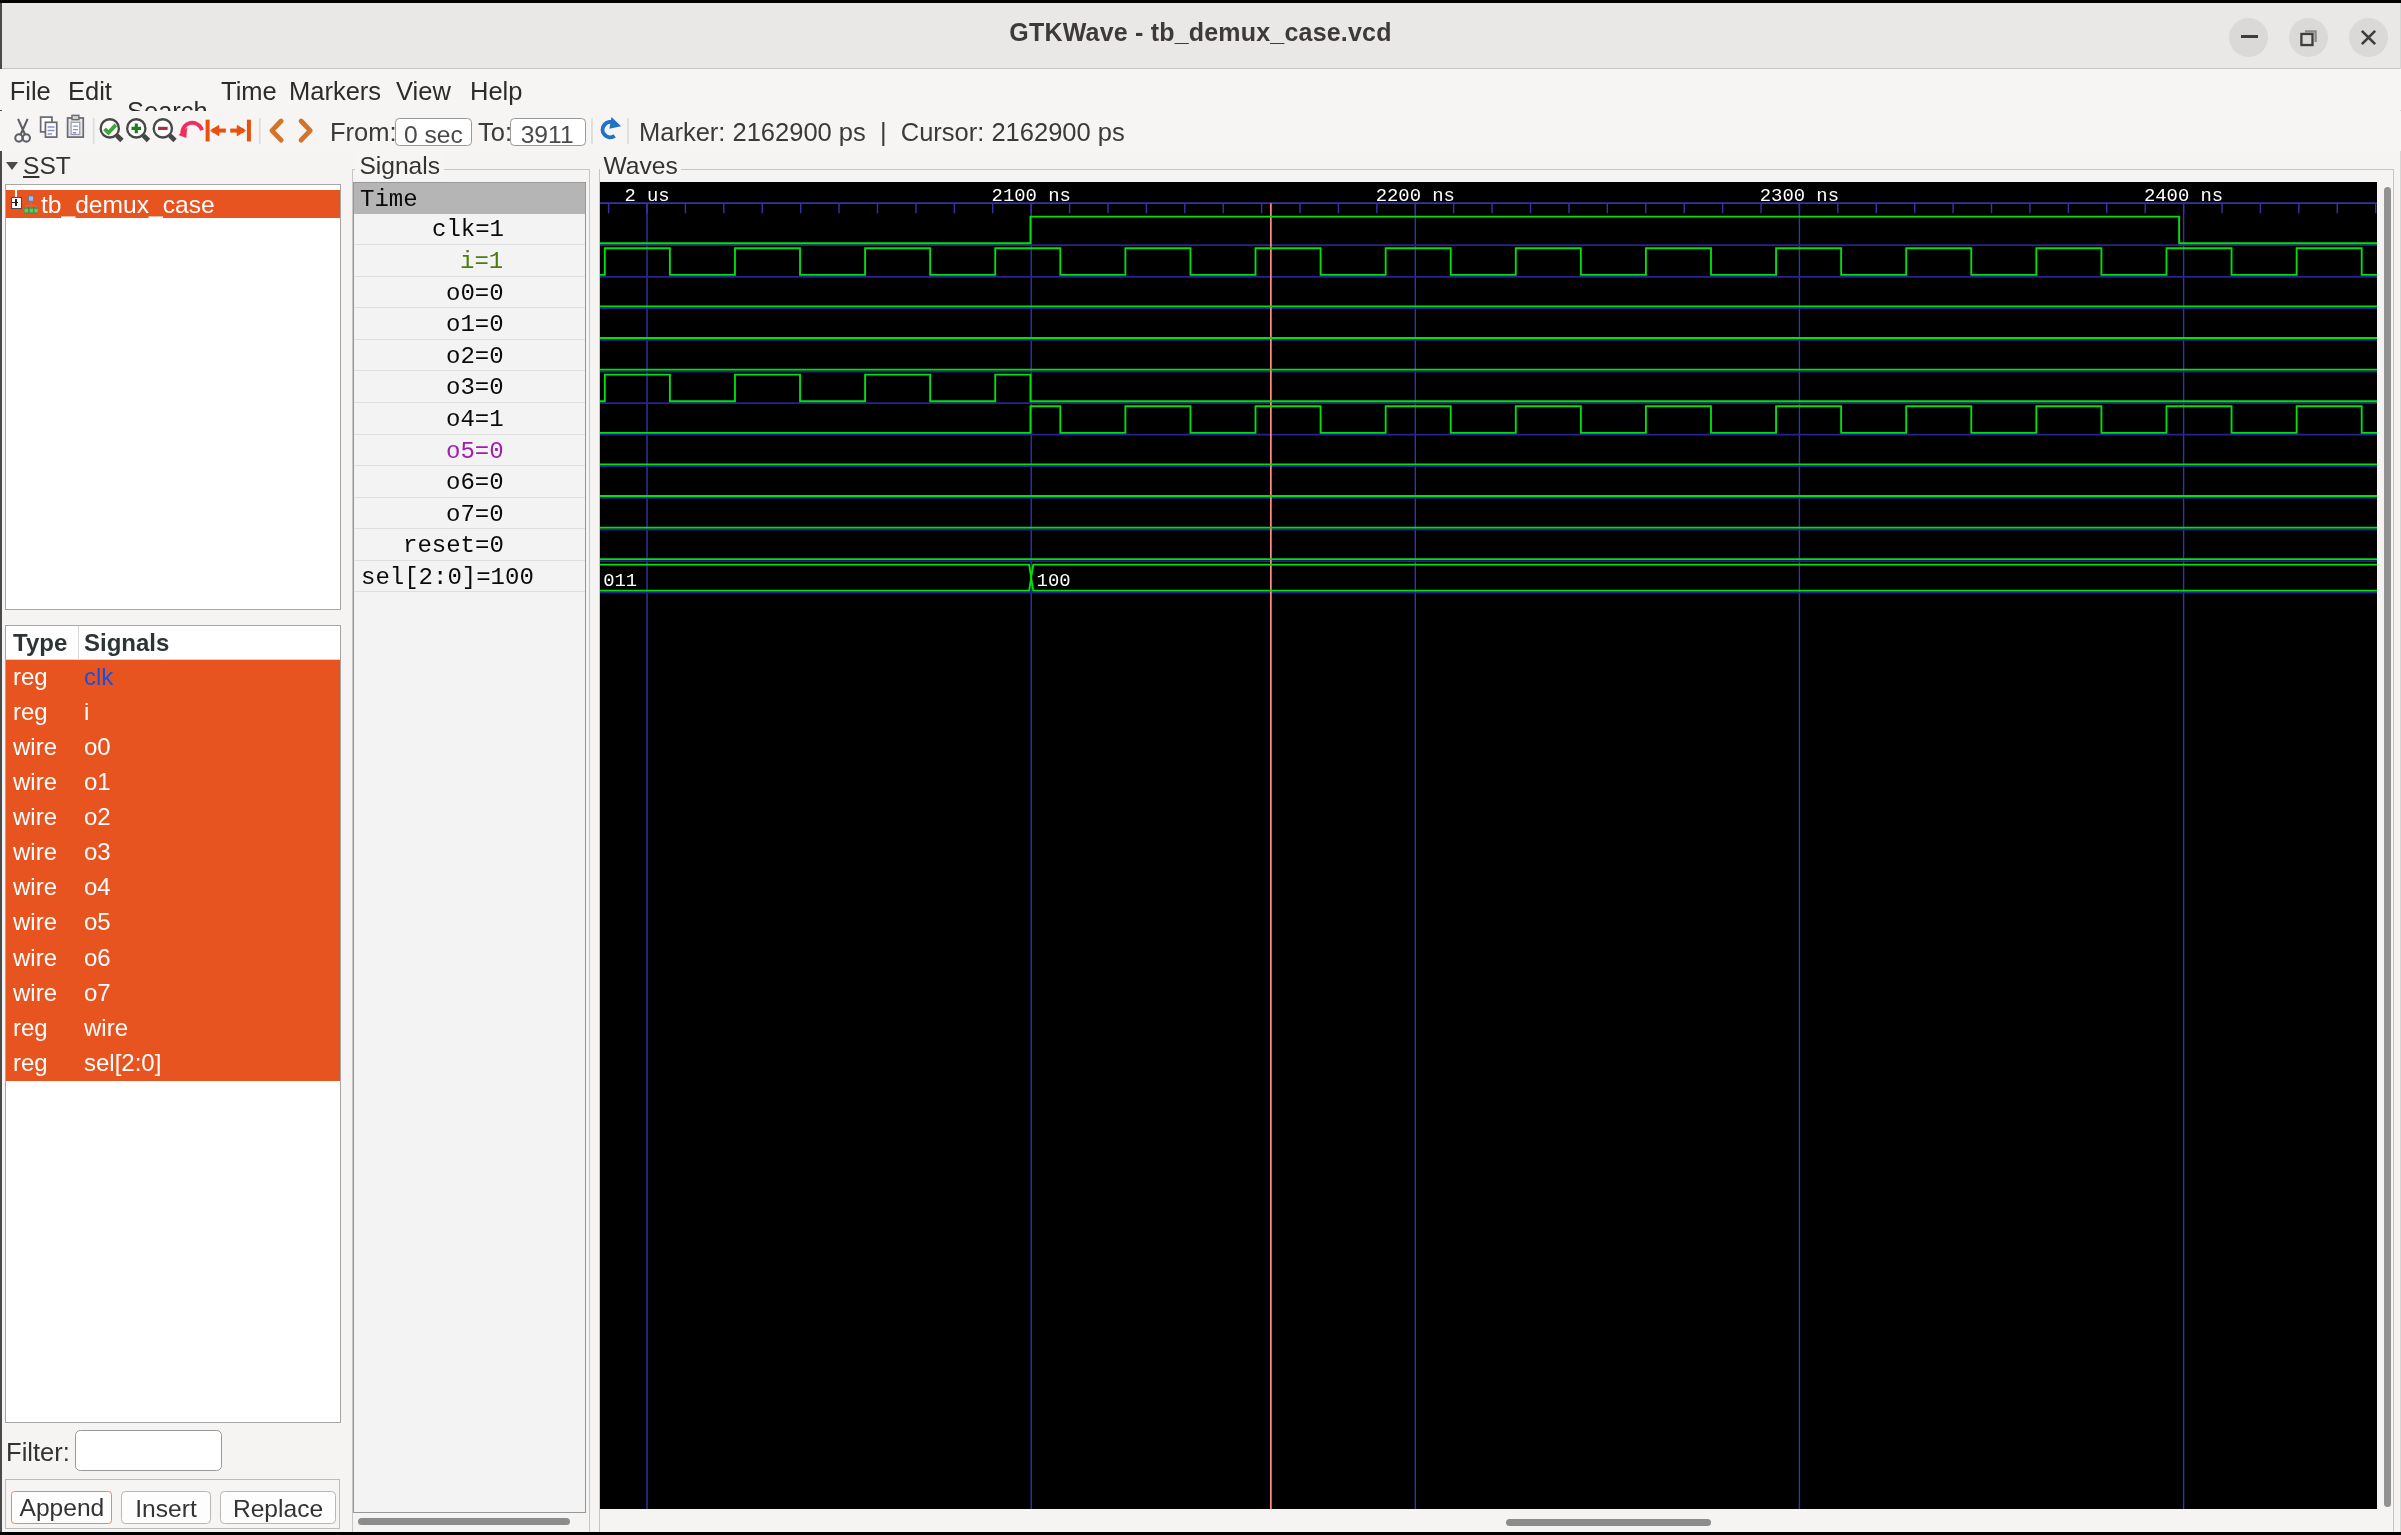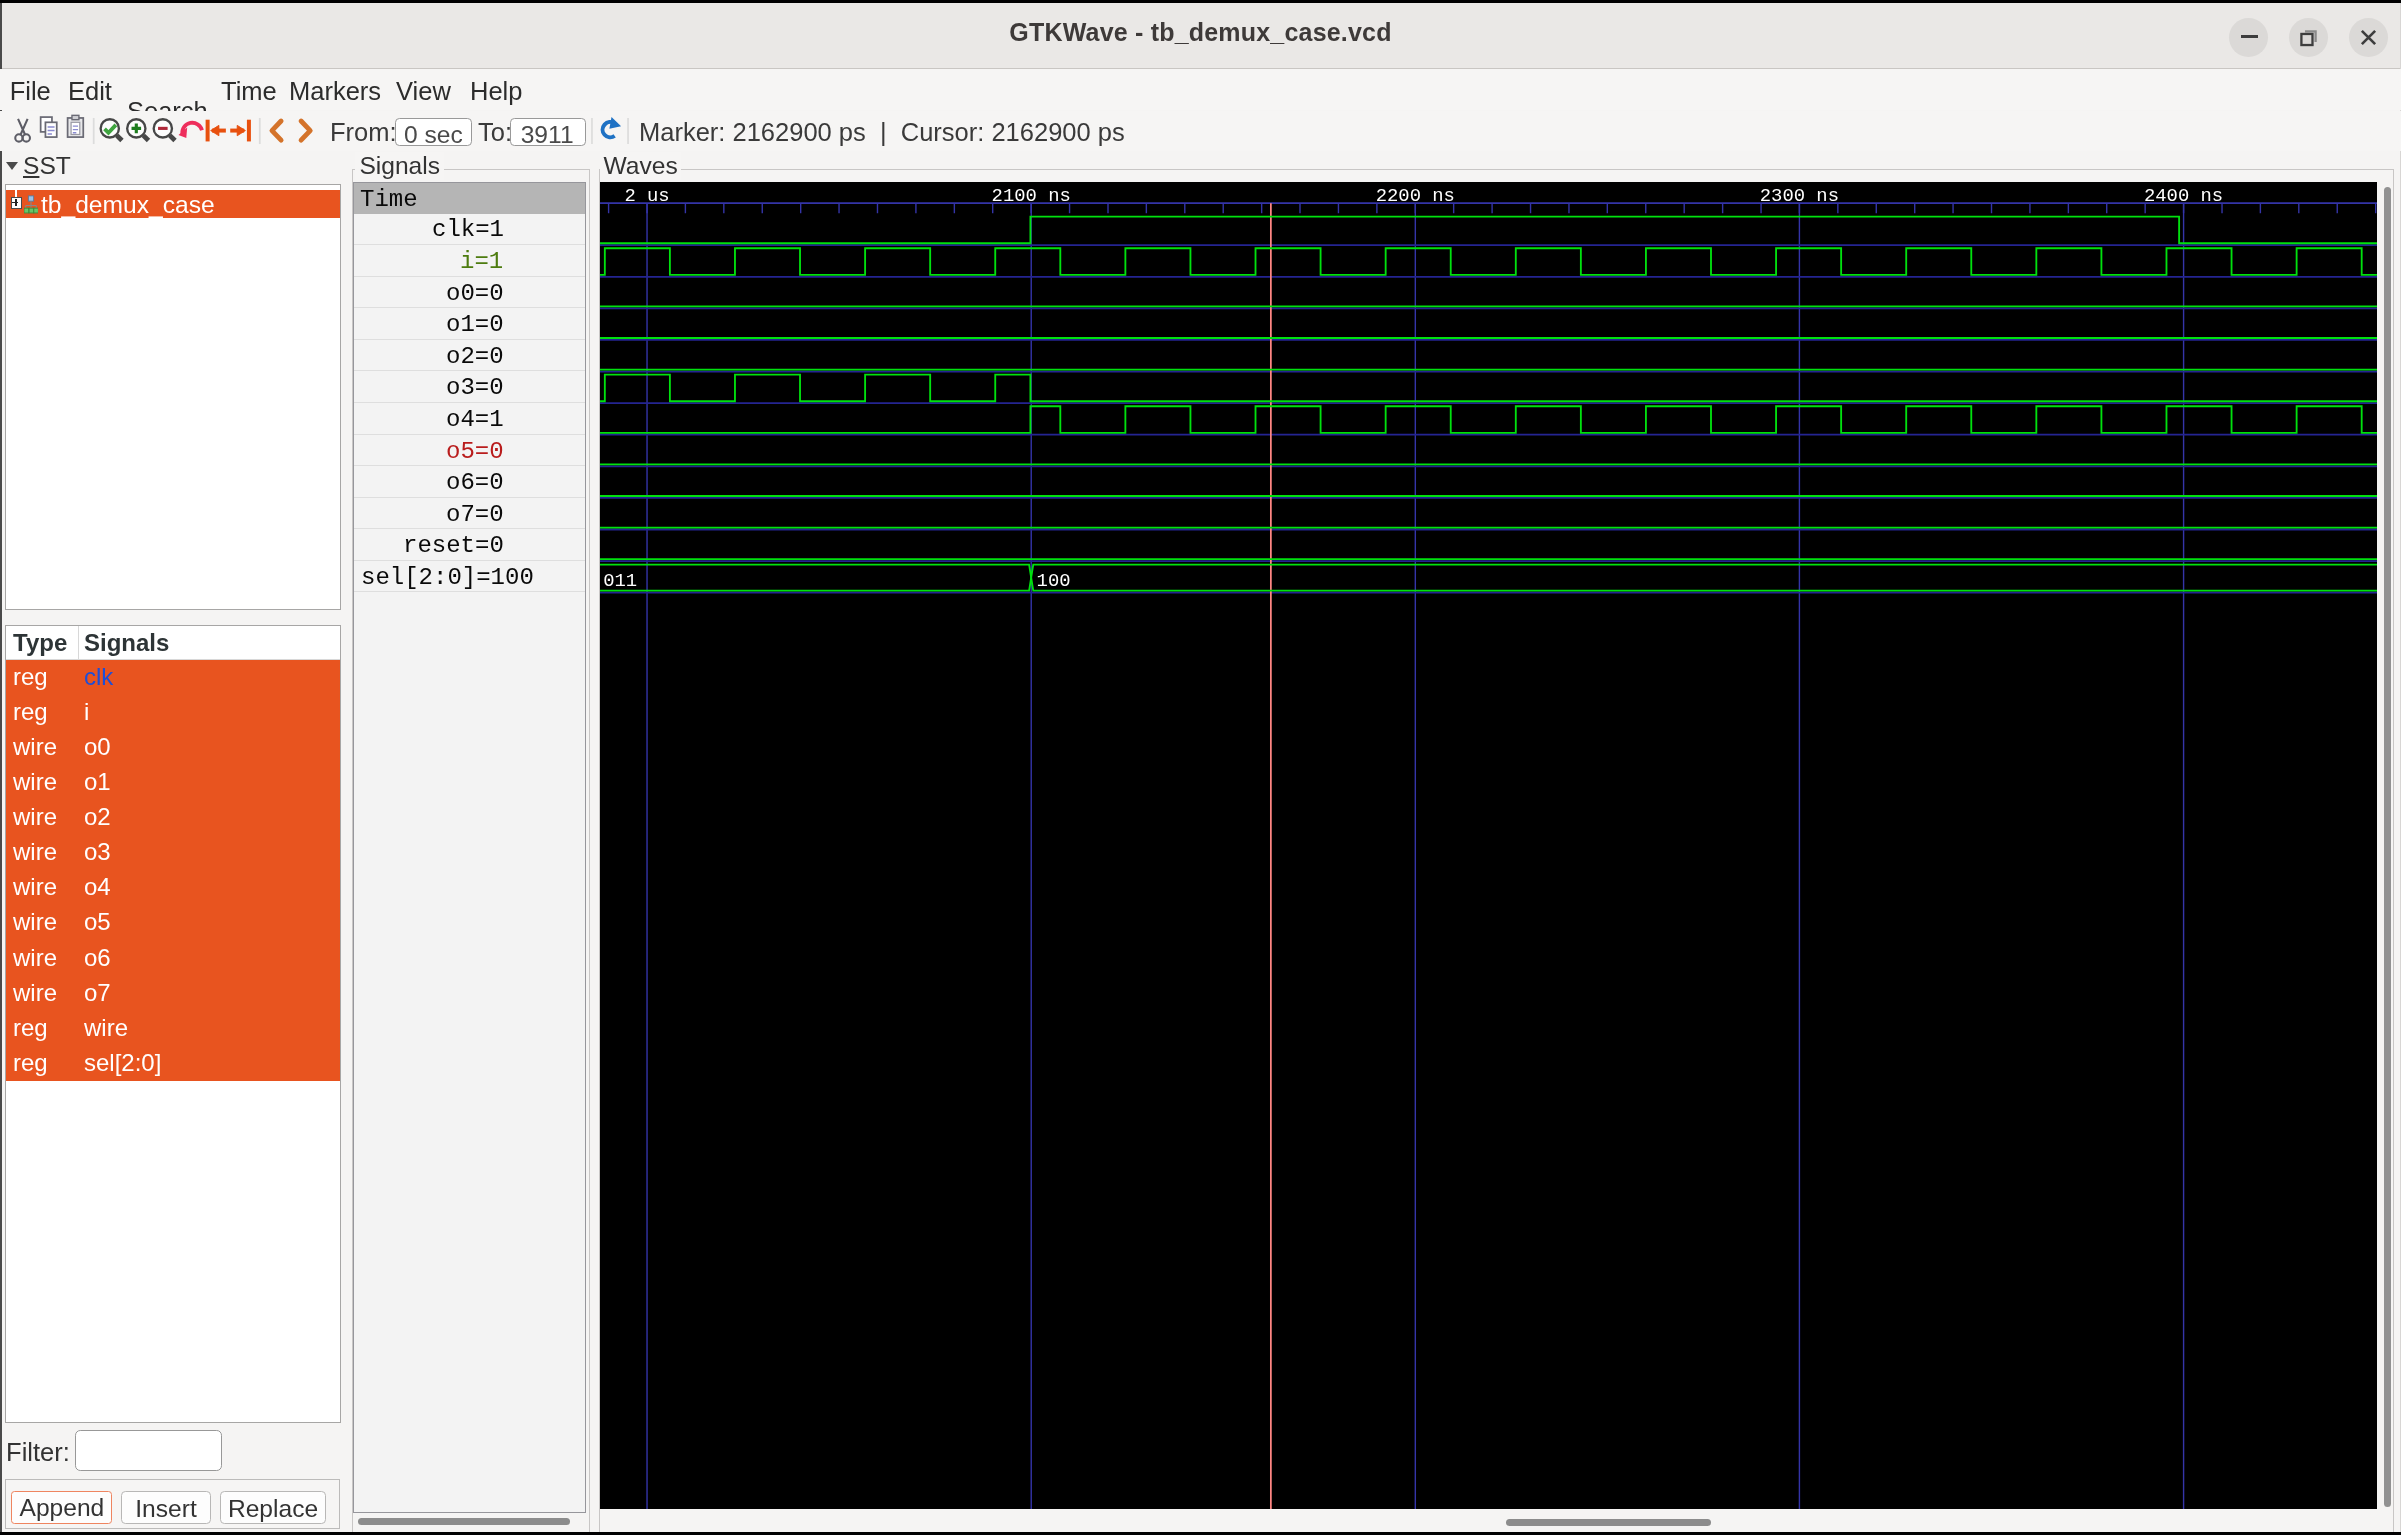--- a/index.html
+++ b/index.html
@@ -164,21 +164,21 @@
 
 <div class="abs" style="left:6.1px;top:1438px;font-size:25.5px;color:#333;">Filter:</div>
 <div class="abs" style="left:75px;top:1430px;width:147px;height:41px;background:#fff;border:0.9px solid #989898;border-radius:5.3px;box-sizing:border-box;"></div>
 <div class="abs" style="left:5.3px;top:1479px;width:335px;height:50px;background:#f6f5f4;border:0.9px solid #bcbbba;box-sizing:border-box;"></div>
 <div class="abs" style="left:11.4px;top:1491px;width:101px;height:33px;background:#fdfdfd;border:1.3px solid #ef8560;border-radius:3.5px;box-sizing:border-box;text-align:center;font-size:24.6px;color:#333;">
     <div style="margin-top:1.8px;">Append</div>
   </div>
 <div class="abs" style="left:121px;top:1491px;width:90px;height:33px;background:#fdfdfd;border:0.9px solid #b8b7b6;border-radius:4.4px;box-sizing:border-box;text-align:center;font-size:24.6px;color:#333;">
     <div style="margin-top:2.6px;">Insert</div>
   </div>
-<div class="abs" style="left:220px;top:1491px;width:106px;height:33px;background:#fdfdfd;border:0.9px solid #b8b7b6;border-radius:4.4px;box-sizing:border-box;text-align:center;font-size:24.6px;color:#333;">
+<div class="abs" style="left:220px;top:1491px;width:116px;height:33px;background:#fdfdfd;border:0.9px solid #b8b7b6;border-radius:4.4px;box-sizing:border-box;text-align:center;font-size:24.6px;color:#333;">
     <div style="margin-top:2.6px;">Replace</div>
   </div>
 
 <div class="abs" style="left:352px;top:169px;width:238px;height:1365px;border:0.9px solid #c8c6c5;box-sizing:border-box;"></div>
 <div class="abs" style="left:355px;top:152px;background:#f6f5f4;padding:0 4.4px;font-size:24.6px;color:#333;">Signals</div>
 <div class="abs" style="left:353px;top:182px;width:233px;height:1331px;background:#f3f3f3;border:0.9px solid #96969b;box-sizing:border-box;"></div>
 <div class="abs" style="left:354px;top:183px;width:231px;height:31px;background:#b5b5b5;"></div>
 <div class="abs mono" style="left:360px;top:186px;font-size:24px;color:#0a0a0a;">Time</div>
 <div class="abs mono" style="left:432px;top:216px;font-size:24px;color:#0a0a0a;">clk=1</div>
 <div class="abs" style="left:354px;top:244px;width:231px;height:0.9px;background:#dedede;"></div>
@@ -187,21 +187,21 @@
 <div class="abs mono" style="left:446px;top:280px;font-size:24px;color:#0a0a0a;">o0=0</div>
 <div class="abs" style="left:354px;top:307px;width:231px;height:0.9px;background:#dedede;"></div>
 <div class="abs mono" style="left:446px;top:311px;font-size:24px;color:#0a0a0a;">o1=0</div>
 <div class="abs" style="left:354px;top:339px;width:231px;height:0.9px;background:#dedede;"></div>
 <div class="abs mono" style="left:446px;top:343px;font-size:24px;color:#0a0a0a;">o2=0</div>
 <div class="abs" style="left:354px;top:370px;width:231px;height:0.9px;background:#dedede;"></div>
 <div class="abs mono" style="left:446px;top:374px;font-size:24px;color:#0a0a0a;">o3=0</div>
 <div class="abs" style="left:354px;top:402px;width:231px;height:0.9px;background:#dedede;"></div>
 <div class="abs mono" style="left:446px;top:406px;font-size:24px;color:#0a0a0a;">o4=1</div>
 <div class="abs" style="left:354px;top:434px;width:231px;height:0.9px;background:#dedede;"></div>
-<div class="abs mono" style="left:446px;top:438px;font-size:24px;color:#b91c1c;">o5=0</div>
+<div class="abs mono" style="left:446px;top:438px;font-size:24px;color:#a21caf;">o5=0</div>
 <div class="abs" style="left:354px;top:465px;width:231px;height:0.9px;background:#dedede;"></div>
 <div class="abs mono" style="left:446px;top:469px;font-size:24px;color:#0a0a0a;">o6=0</div>
 <div class="abs" style="left:354px;top:497px;width:231px;height:0.9px;background:#dedede;"></div>
 <div class="abs mono" style="left:446px;top:501px;font-size:24px;color:#0a0a0a;">o7=0</div>
 <div class="abs" style="left:354px;top:528px;width:231px;height:0.9px;background:#dedede;"></div>
 <div class="abs mono" style="left:403px;top:532px;font-size:24px;color:#0a0a0a;">reset=0</div>
 <div class="abs" style="left:354px;top:560px;width:231px;height:0.9px;background:#dedede;"></div>
 <div class="abs mono" style="left:361px;top:564px;font-size:24px;color:#0a0a0a;">sel[2:0]=100</div>
 <div class="abs" style="left:354px;top:591px;width:231px;height:0.9px;background:#dedede;"></div>
 

